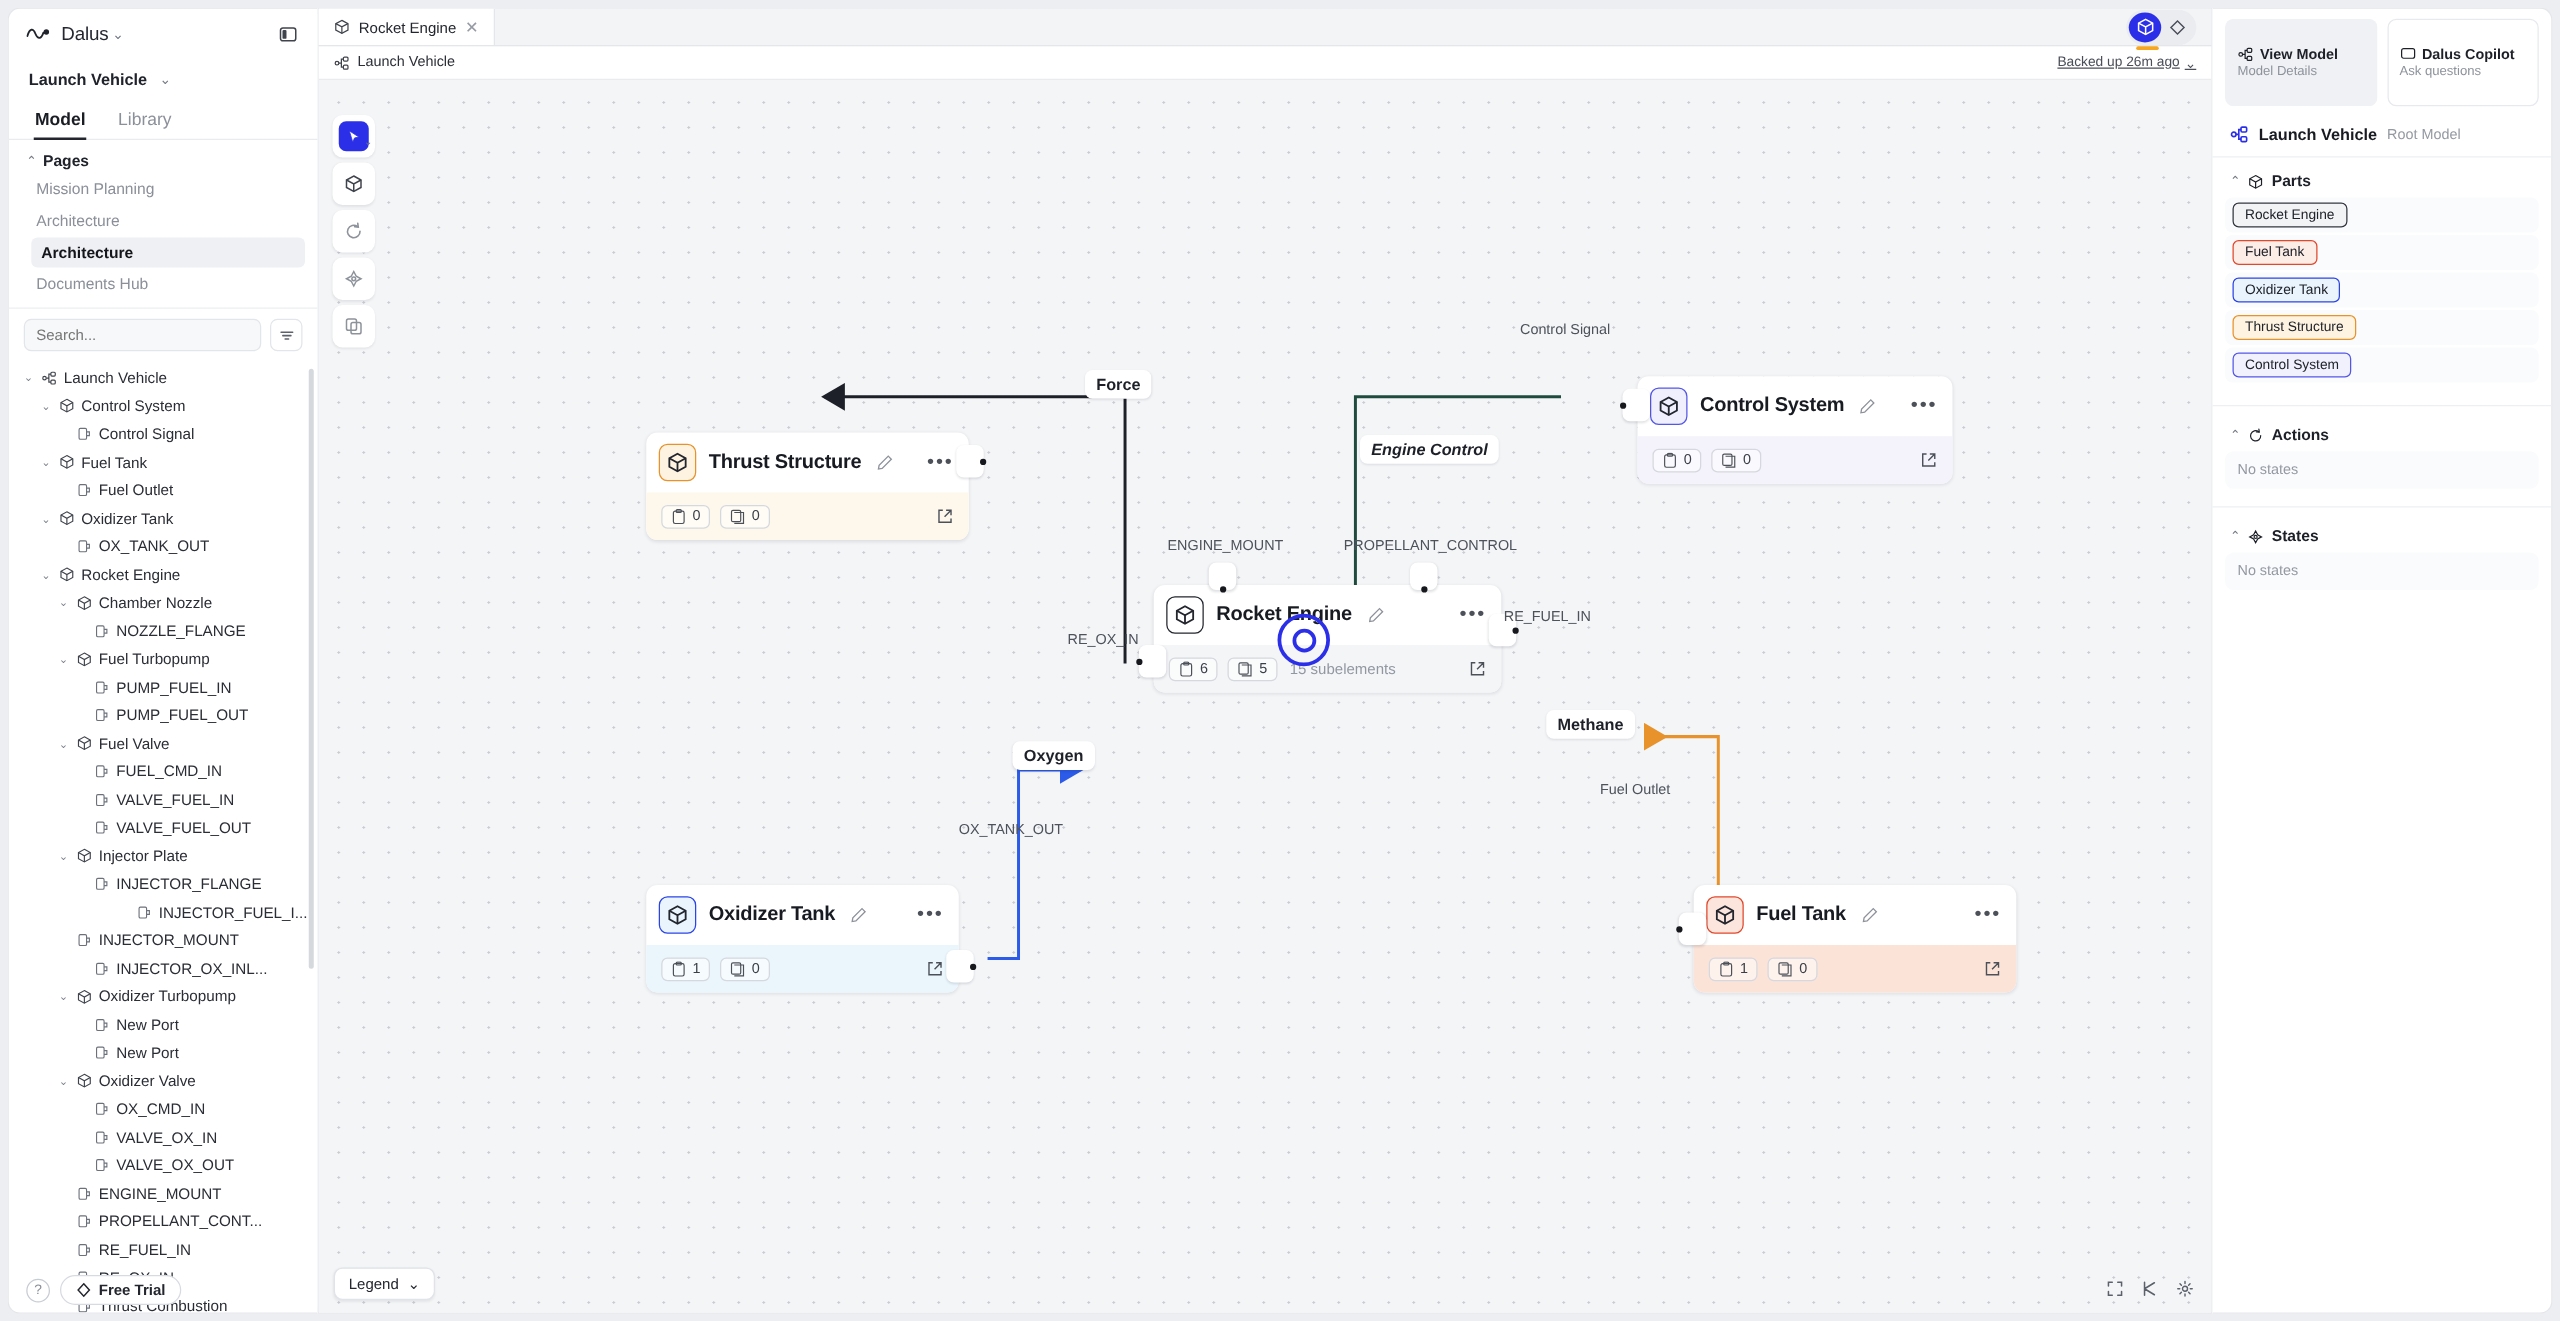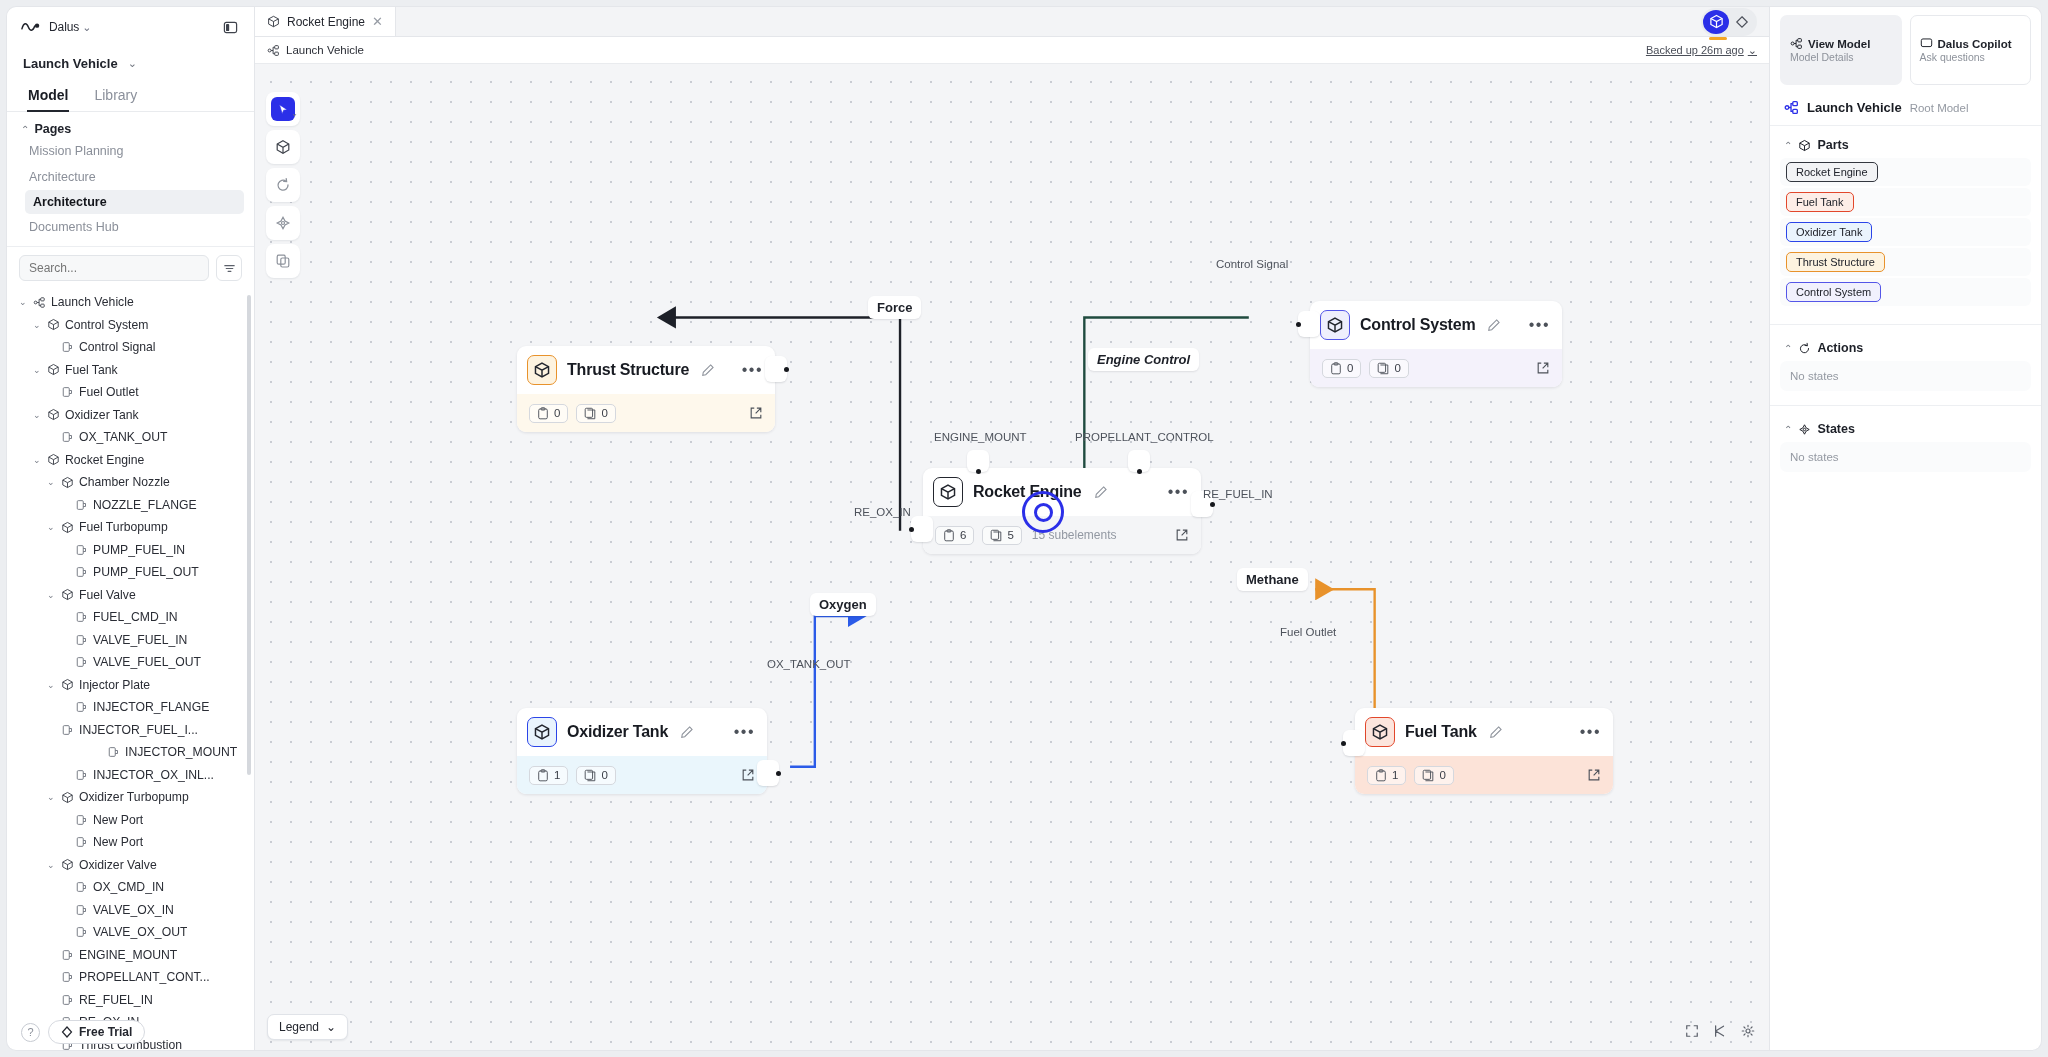--- a/index.html
+++ b/index.html
@@ -25,21 +25,21 @@
     border: 1px solid #e4e6ea;
     border-right: none;
     position: relative;
   }
   .sb-top {
     height: 40px; display: flex; align-items: center;
     padding: 0 14px; justify-content: space-between;
   }
   .brand { display: flex; align-items: center; gap: 6px; }
   .brand-logo { width: 22px; height: 14px; display:block; }
-  .brand-name { font-size: 12px; color: #242730; letter-spacing: -0.1px; }
+  .brand-name { font-size: 15px; color: #242730; letter-spacing: -0.1px; }
   .brand-caret { font-size: 11px; color: #6c7180; margin-left: -3px; }
   .panel-toggle {
     width: 20px; height: 20px; display:flex; align-items:center; justify-content:center;
     cursor: pointer;
   }
   .sb-project {
     height: 32px; display: flex; align-items: center; gap: 10px;
     padding: 0 16px; font-size: 13px; font-weight: bold; color: #20232b;
   }
   .sb-project .caret { font-weight: normal; font-size: 11px; color:#70757f; }
@@ -551,31 +551,31 @@
         <div class="tnode" style="padding-left: 54px;">
           <span class="tchev blank">⌄</span>
           <span class="ticon">
             <svg width="12" height="12" viewBox="0 0 16 16">
               <rect x="3" y="2.2" width="8" height="11.6" rx="1.4" fill="none" stroke="#6b707a" stroke-width="1.2"></rect>
               <path d="M11 6 L14 6 L14 10 L11 10" fill="none" stroke="#6b707a" stroke-width="1.2"></path>
             </svg>
           </span>
           <span class="tlabel">INJECTOR_FLANGE</span>
         </div>
-        <div class="tnode" style="padding-left: 40px;">
+        <div class="tnode" style="padding-left: 54px; justify-content: flex-end;">
           <span class="tchev blank">⌄</span>
           <span class="ticon">
             <svg width="12" height="12" viewBox="0 0 16 16">
               <rect x="3" y="2.2" width="8" height="11.6" rx="1.4" fill="none" stroke="#6b707a" stroke-width="1.2"></rect>
               <path d="M11 6 L14 6 L14 10 L11 10" fill="none" stroke="#6b707a" stroke-width="1.2"></path>
             </svg>
           </span>
           <span class="tlabel">INJECTOR_FUEL_I...</span>
         </div>
-        <div class="tnode" style="padding-left: 86px; align-items: center;">
+        <div class="tnode" style="padding-left: 40px; align-items: center;">
           <span class="tchev blank">⌄</span>
           <span class="ticon">
             <svg width="12" height="12" viewBox="0 0 16 16">
               <rect x="3" y="2.2" width="8" height="11.6" rx="1.4" fill="none" stroke="#6b707a" stroke-width="1.2"></rect>
               <path d="M11 6 L14 6 L14 10 L11 10" fill="none" stroke="#6b707a" stroke-width="1.2"></path>
             </svg>
           </span>
           <span class="tlabel">INJECTOR_MOUNT</span>
         </div>
         <div class="tnode" style="padding-left: 54px;">

